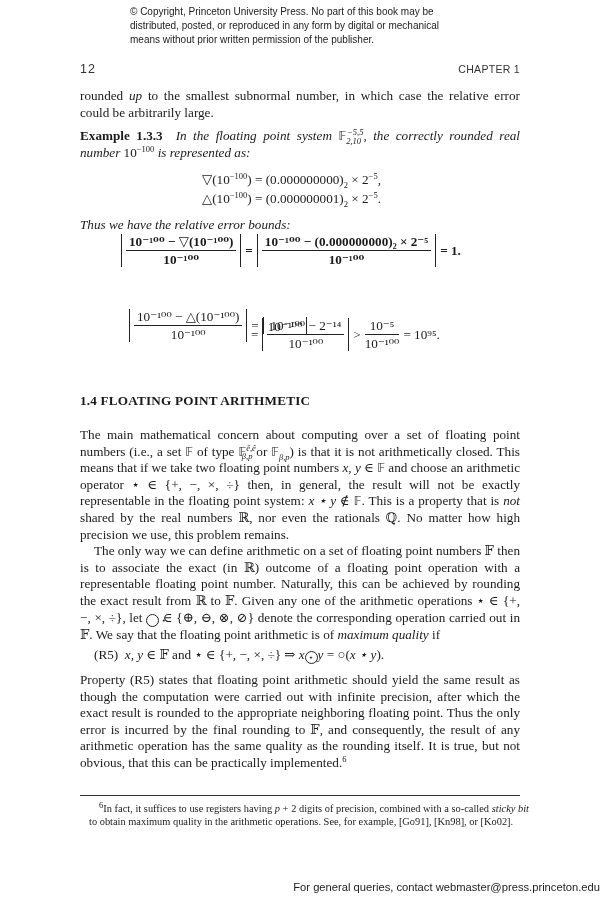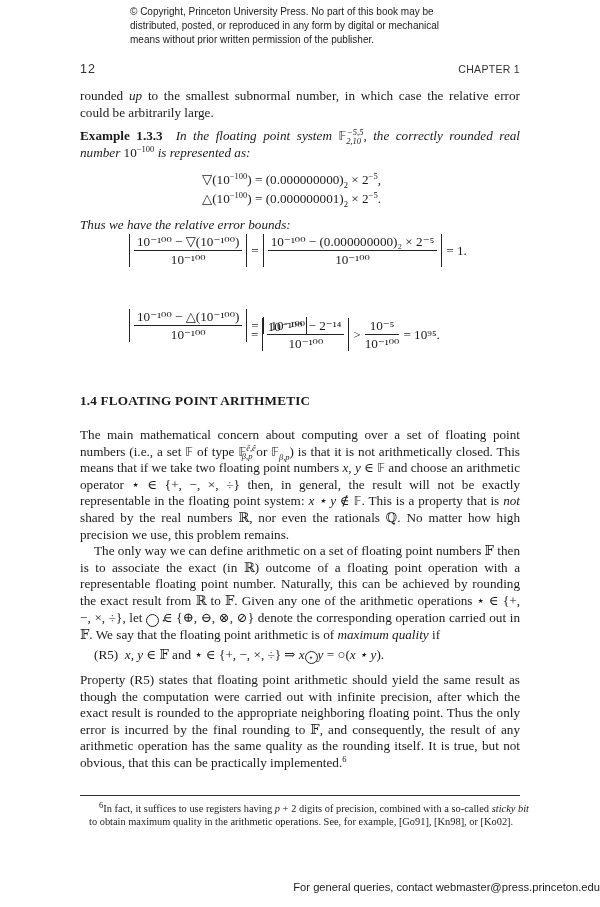--- a/index.html
+++ b/index.html
@@ -57,21 +57,21 @@
   <span>▽(10</span><sup>−100</sup><span>) = (0.000000000)</span><sub>2</sub><span> × 2</span><sup>−5</sup><span>,</span>
 </div>
 <div class="eq-line serif" style="left:202px; top:191px;">
   <span>△(10</span><sup>−100</sup><span>) = (0.000000001)</span><sub>2</sub><span> × 2</span><sup>−5</sup><span>.</span>
 </div>
 
 <div class="body-block serif" style="top:217px;">
   <p><i>Thus we have the relative error bounds:</i></p>
 </div>
 
-<div class="row serif" style="left:129px; top:234px;">
+<div class="row serif" style="left:121px; top:234px;font-weight:bold;">
   <span class="abs"><span class="frac"><span class="num">10⁻¹⁰⁰ − ▽(10⁻¹⁰⁰)</span><span class="den">10⁻¹⁰⁰</span></span></span>
   <span class="sym">=</span>
   <span class="abs"><span class="frac"><span class="num">10⁻¹⁰⁰ − (0.000000000)₂ × 2⁻⁵</span><span class="den">10⁻¹⁰⁰</span></span></span>
   <span class="sym">= 1.</span>
 </div>
 
 <div class="row serif" style="left:129px; top:276px;margin-top:33px;">
   <span class="abs"><span class="frac"><span class="num">10⁻¹⁰⁰ − △(10⁻¹⁰⁰)</span><span class="den">10⁻¹⁰⁰</span></span></span>
   <span class="sym">=</span>
   <span class="abs"><span class="frac"><span class="den">10⁻¹⁰⁰</span></span></span>

